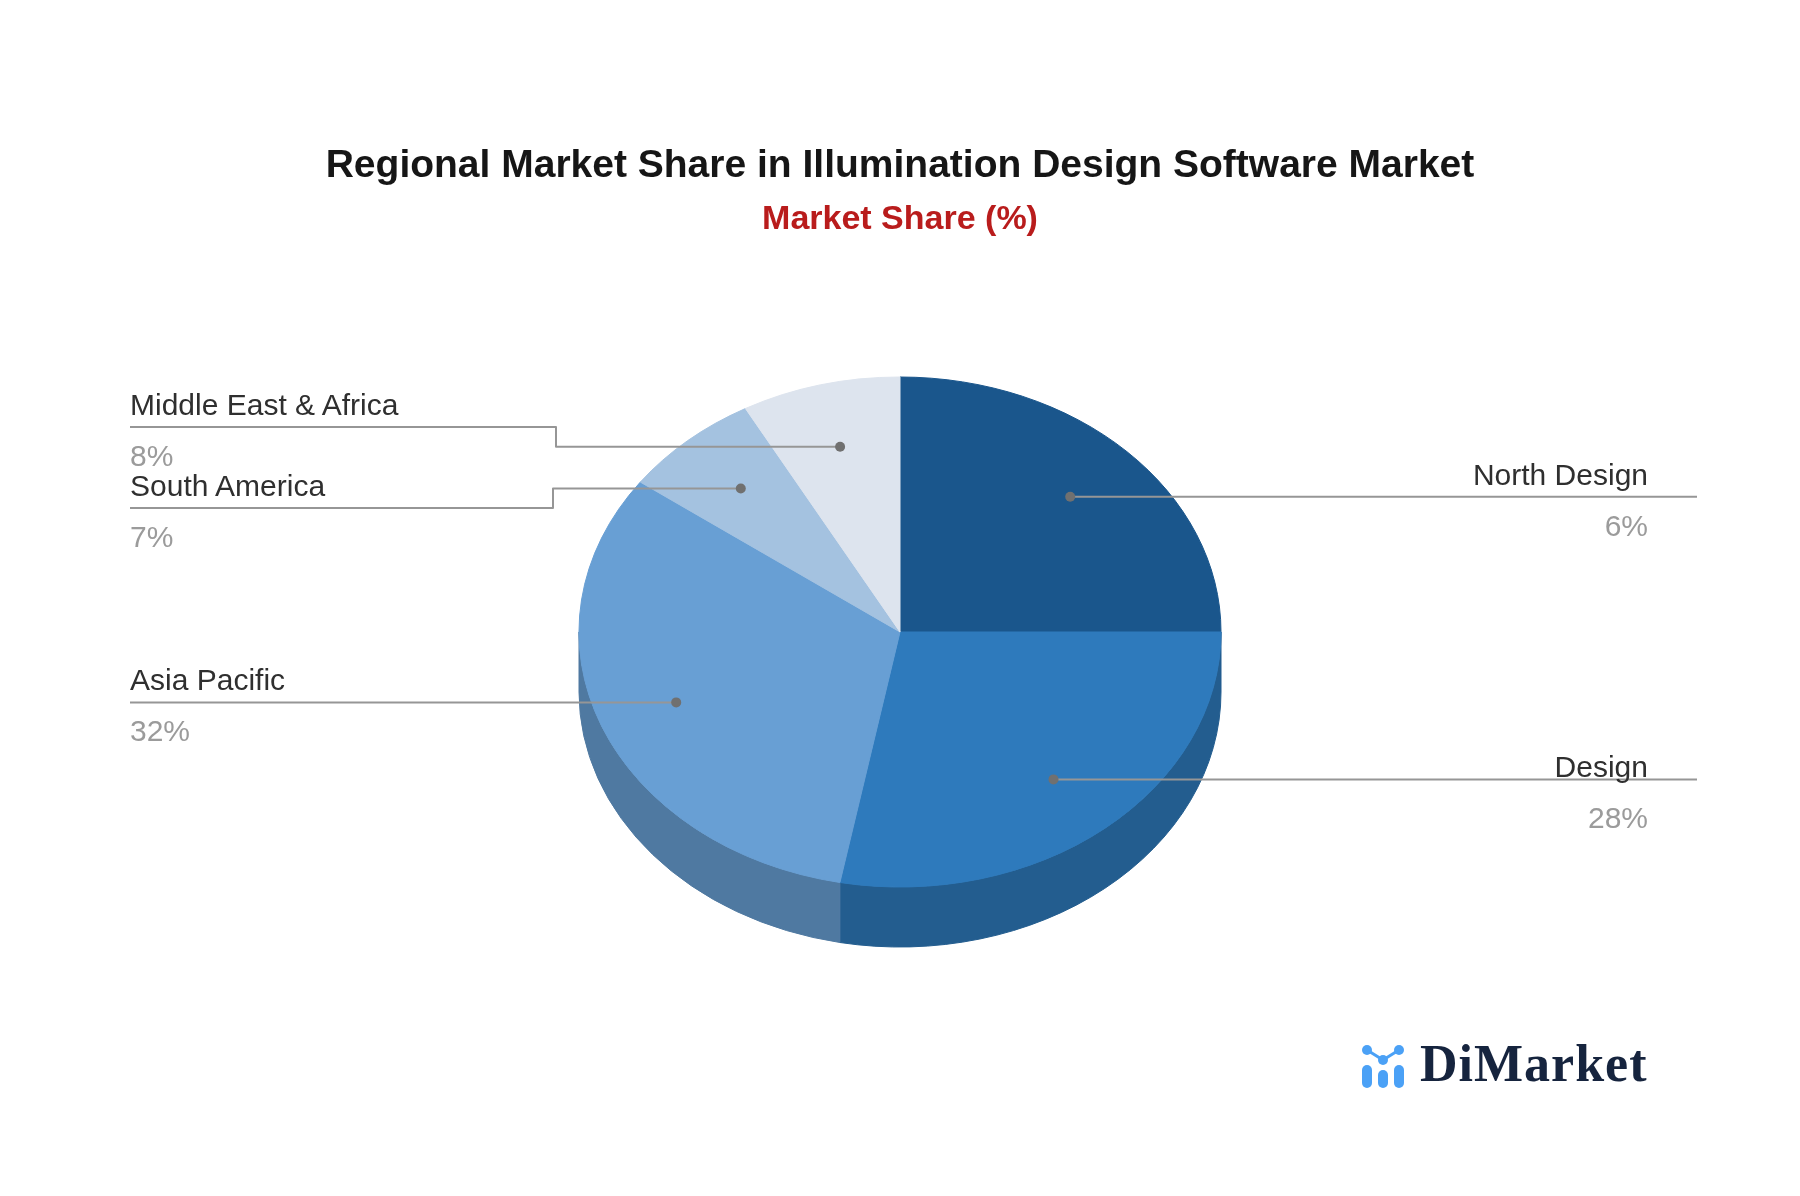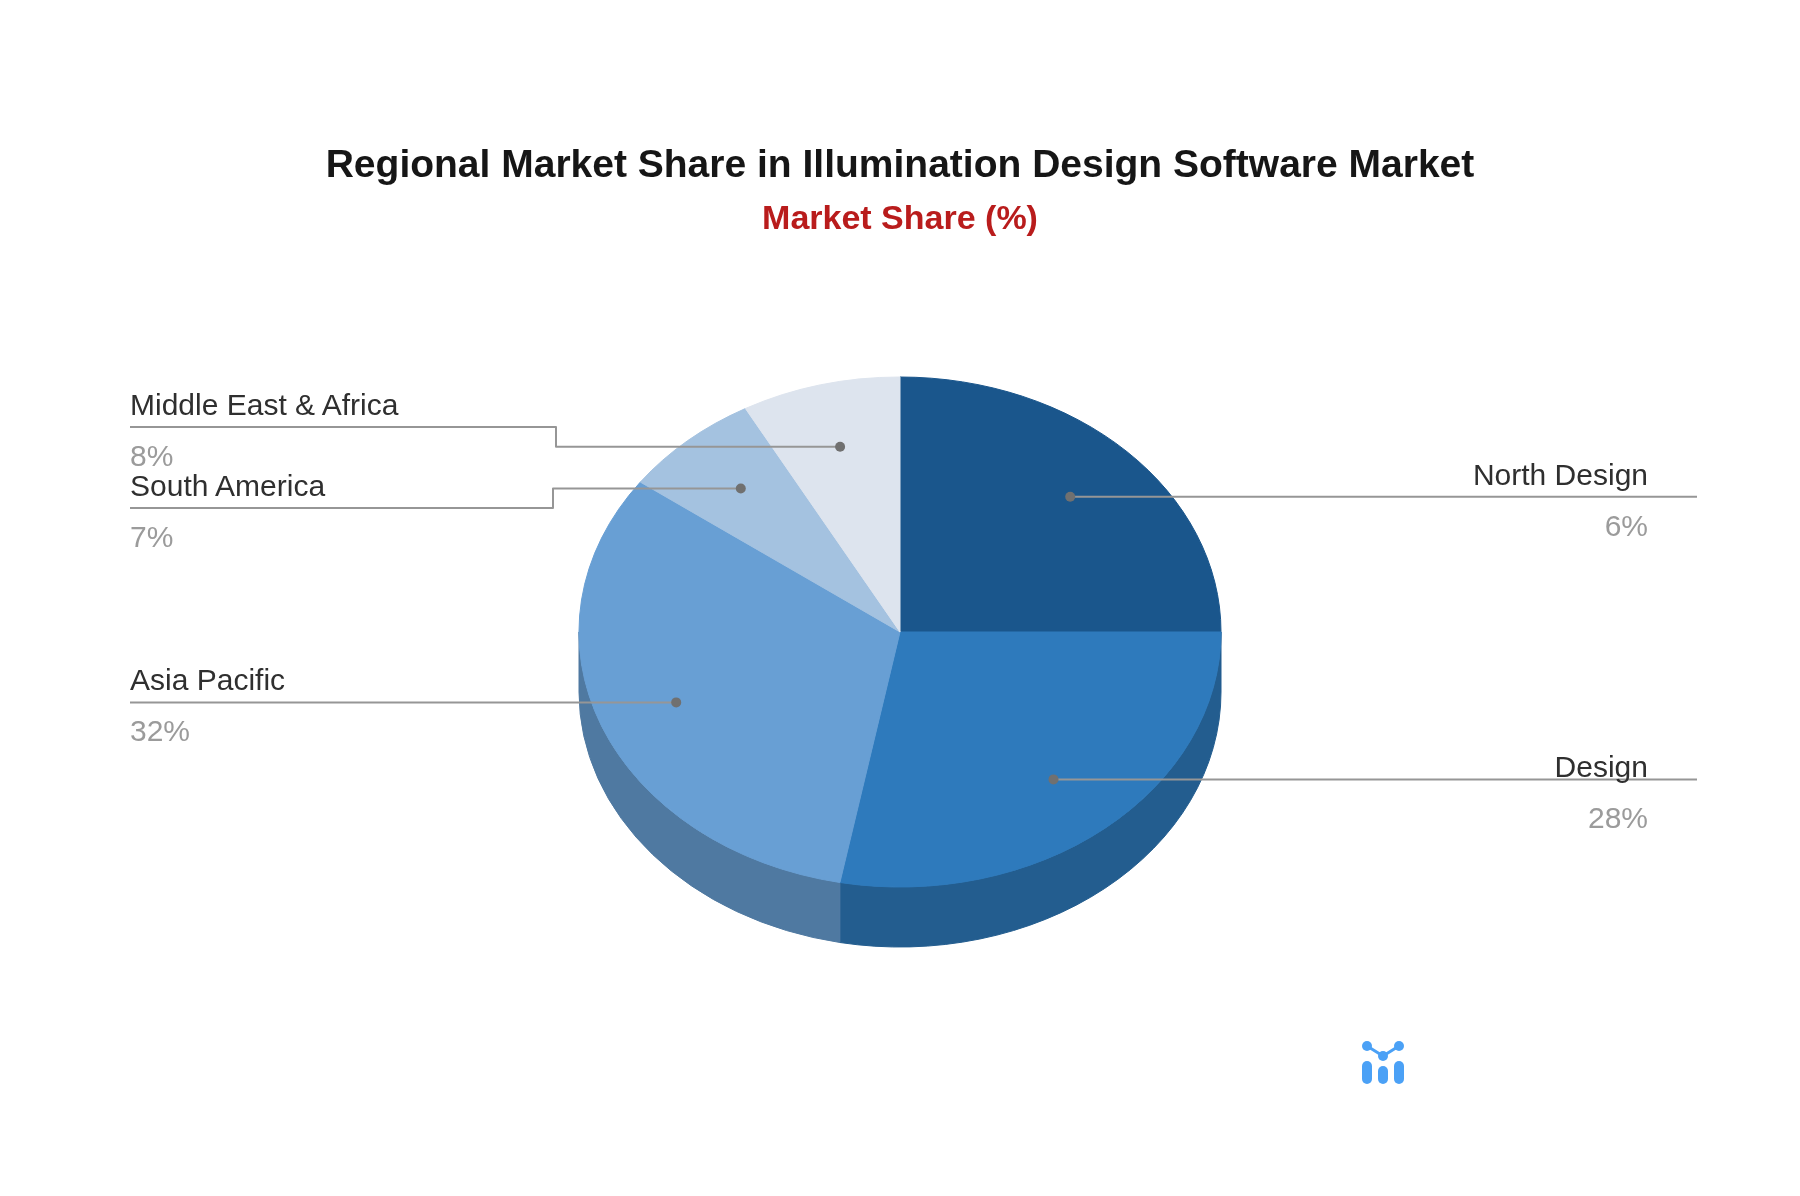--- a/index.html
+++ b/index.html
@@ -95,15 +95,16 @@
       <g id="logo-icon">
           <rect x="2" y="23" width="10" height="23" rx="5" fill="#4ba1f6"></rect>
           <rect x="18" y="28" width="10" height="18" rx="5" fill="#4ba1f6"></rect>
           <rect x="34" y="23" width="10" height="23" rx="5" fill="#4ba1f6"></rect>
           <polyline points="7,8 23,18 39,8" fill="none" stroke="#4ba1f6" stroke-width="3"></polyline>
           <circle cx="7" cy="8" r="5" fill="#4ba1f6"></circle>
           <circle cx="23" cy="18" r="5" fill="#4ba1f6"></circle>
           <circle cx="39" cy="8" r="5" fill="#4ba1f6"></circle>
         </g>
     </svg>
+    <span class="brand-text">DiMarket</span>
   </div>
 
 </div>
 
 </body></html>

